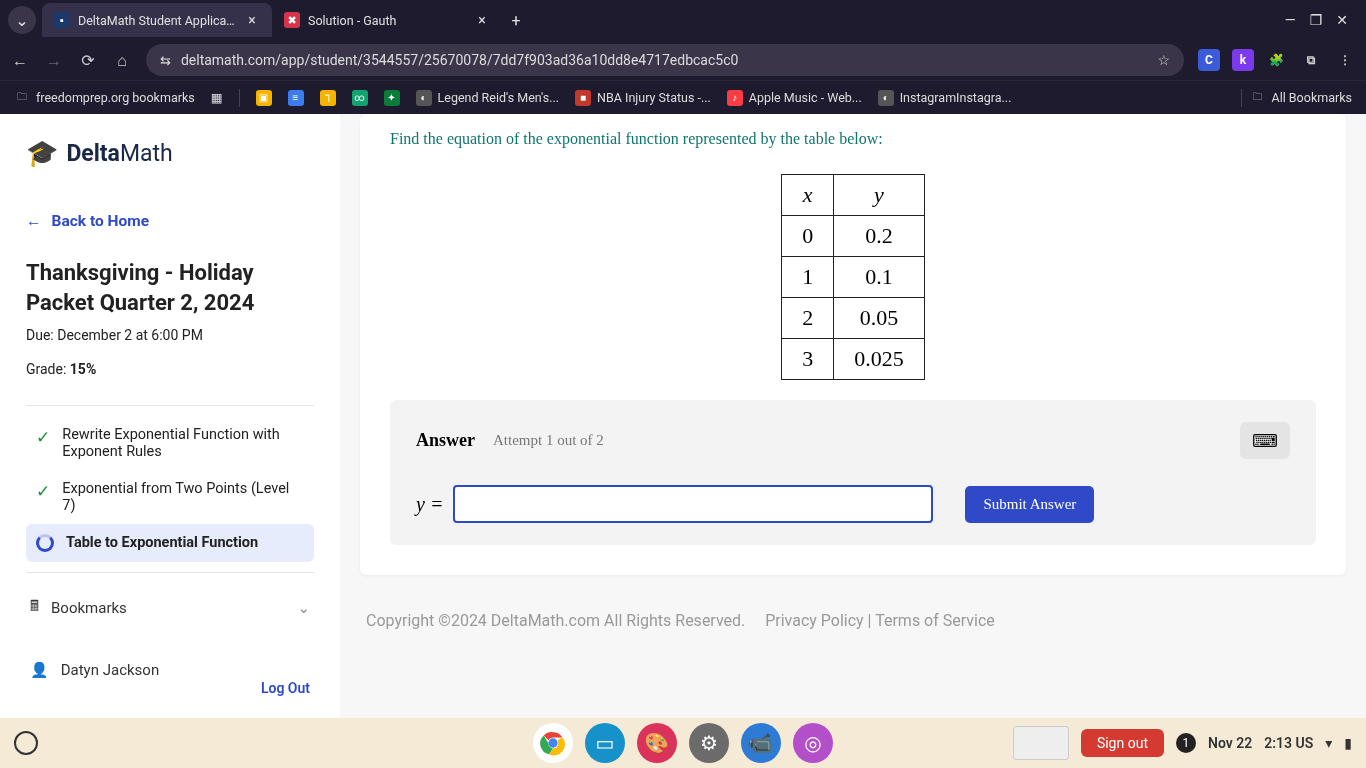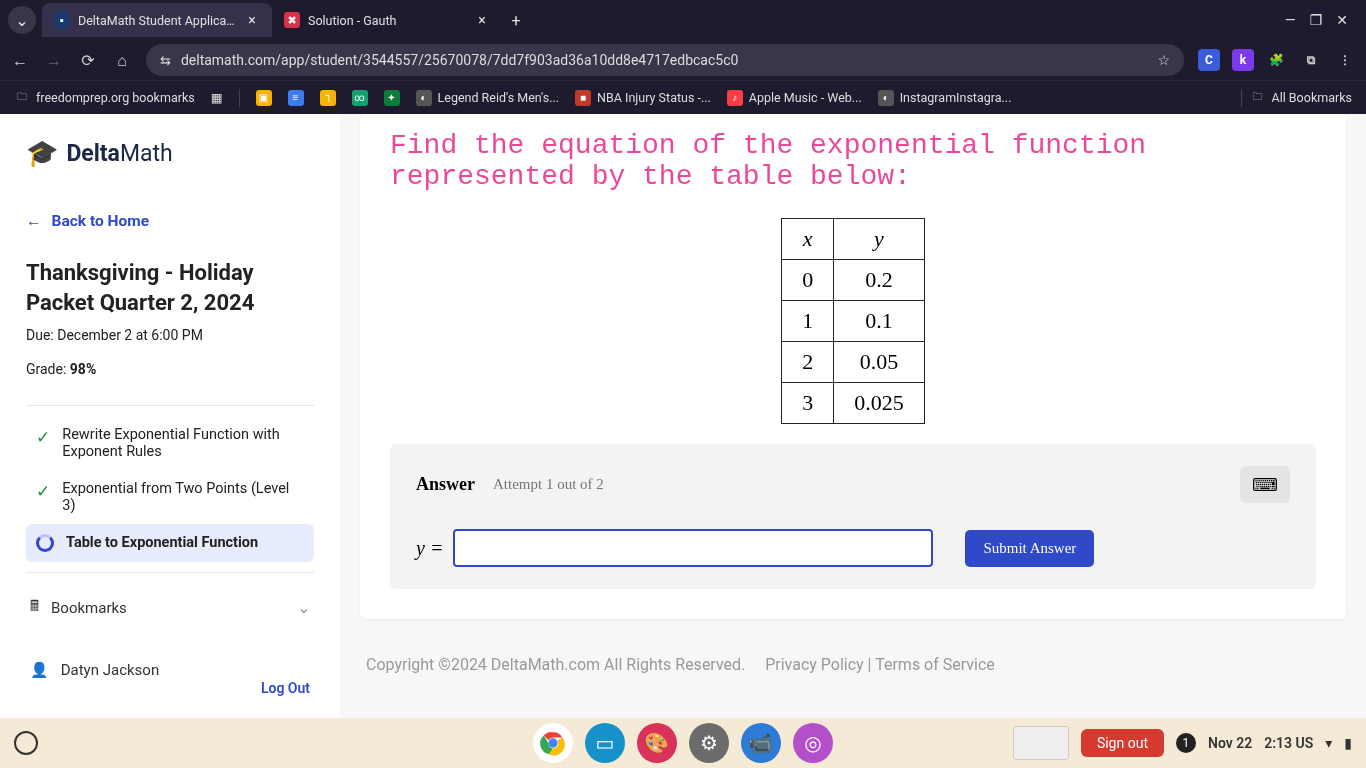--- a/index.html
+++ b/index.html
@@ -52,21 +52,21 @@
 .topic-check { color: #1a8f3a; font-size: 17px; flex-shrink: 0; margin-top: 1px; }
 .topic-spin { width: 18px; height: 18px; border: 3px solid #2f49c9; border-top-color: #b8c4ef; border-radius: 50%; flex-shrink: 0; }
 
 .sidebar-footer { margin-top: auto; }
 .calc-row, .user-row { display: flex; align-items: center; gap: 12px; padding: 12px 4px; font-size: 15px; color: #333; }
 .calc-row .chev { margin-left: auto; color: #888; }
 .logout { margin-left: auto; color: #2f49c9; font-weight: 600; font-size: 14px; margin-top: 36px; }
 
 .main { flex: 1; padding: 0 20px 20px 20px; overflow: auto; background: #f7f7f7; }
 .card { background: #fff; border-radius: 6px; box-shadow: 0 1px 3px rgba(0,0,0,0.06); padding: 16px 30px 30px; margin-bottom: 16px; }
-.question { font-family: Liberation Mono, monospace; font-size: 28px; color: #ec4899; margin-bottom: 26px; }
+.question { font-family: Liberation Serif, serif; font-size: 16px; color: #0f766e; margin-bottom: 26px; }
 .data-table { margin: 0 auto 20px; border-collapse: collapse; }
 .data-table td, .data-table th { border: 1px solid #222; padding: 7px 20px; text-align: center; font-family: Georgia, serif; font-size: 22px; font-weight: normal; }
 .data-table th { font-style: italic; }
 
 .answer-card { background: #f3f3f3; border-radius: 6px; padding: 22px 26px; }
 .answer-hdr { display: flex; align-items: center; gap: 18px; margin-bottom: 26px; }
 .answer-label { font-family: Georgia, serif; font-weight: 700; font-size: 18px; }
 .attempt { font-family: Georgia, serif; color: #777; font-size: 15px; }
 .kbd-btn { margin-left: auto; background: #e4e4e4; border-radius: 6px; padding: 8px 12px; font-size: 18px; }
 .answer-row { display: flex; align-items: center; gap: 10px; }
@@ -185,33 +185,33 @@
     <div class="logo">
       <span class="logo-cap">🎓</span>
       <span><b>Delta</b><span>Math</span></span>
     </div>
     <div class="back-link">
       <span>←</span>
       <span>Back to Home</span>
     </div>
     <div class="assignment-title">Thanksgiving - Holiday Packet Quarter 2, 2024</div>
     <div class="due"><b>Due:</b><span> December 2 at 6:00 PM</span></div>
-    <div class="grade"><span>Grade: </span><b>98%</b></div>
+    <div class="grade"><span>Grade: </span><b>15%</b></div>
     <div class="progress-track">
       <div class="progress-fill" id="progress-fill" style="width: 98%;"></div>
     </div>
     <hr class="divider">
     <div class="topics" id="topics">
         <div class="topic">
           <span class="topic-check">✓</span>
           <span>Rewrite Exponential Function with Exponent Rules</span>
         </div>
         <div class="topic">
           <span class="topic-check">✓</span>
-          <span>Exponential from Two Points (Level 3)</span>
+          <span>Exponential from Two Points (Level 7)</span>
         </div>
         <div class="topic active">
           <span class="topic-spin"></span>
           <span>Table to Exponential Function</span>
         </div>
       </div>
     <hr class="divider" style="margin-top:10px">
     <div class="sidebar-footer">
       <div class="calc-row">
         <span>🖩</span>

